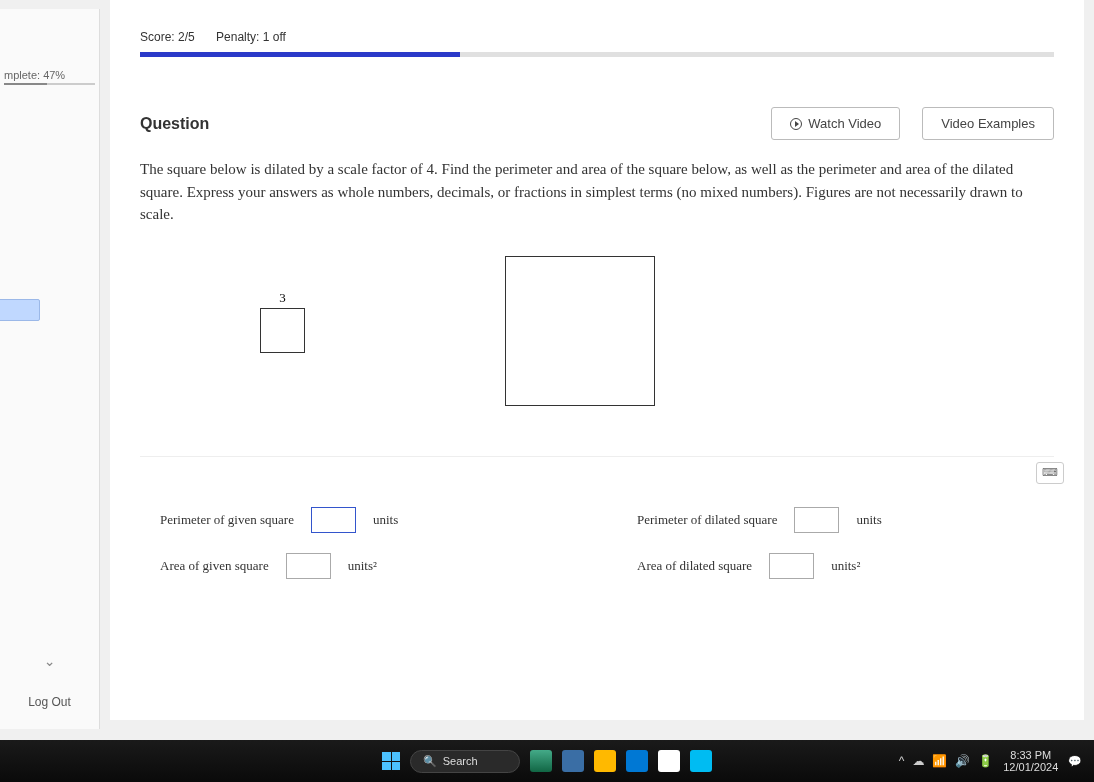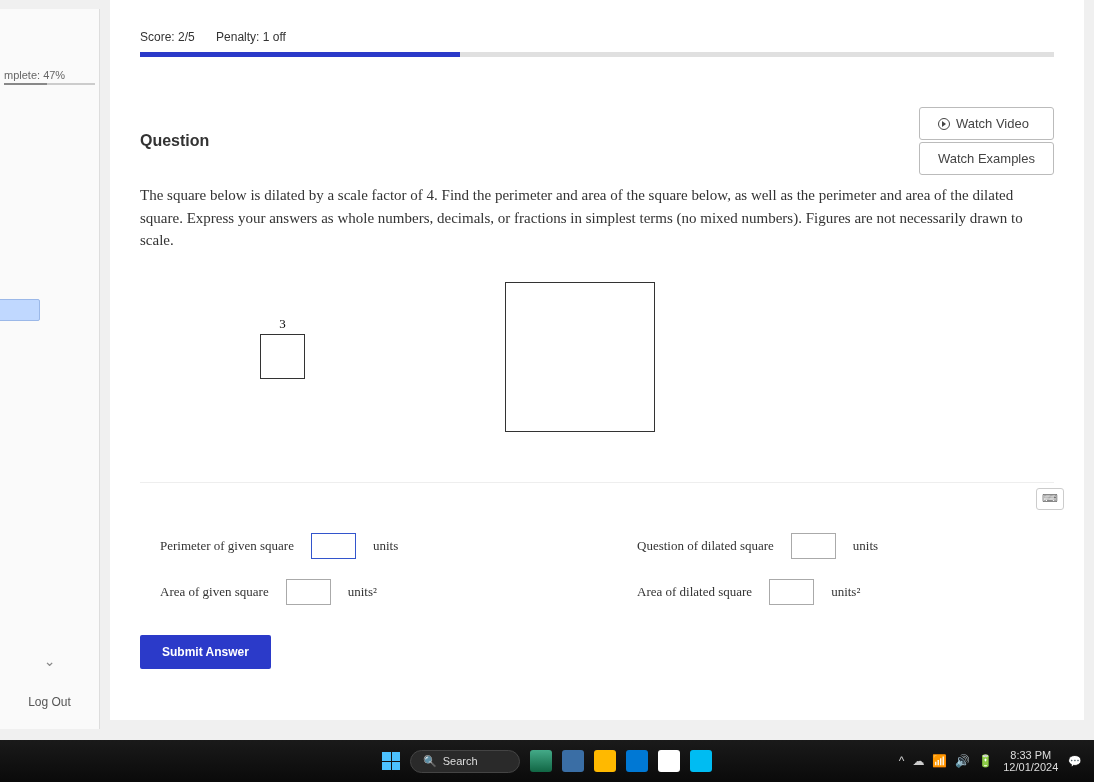--- a/index.html
+++ b/index.html
@@ -99,21 +99,21 @@
     display: flex;
     justify-content: space-between;
     align-items: center;
     margin-top: 50px;
   }
   .question-title {
     font-size: 16px;
     font-weight: 600;
     color: #333;
   }
-  .header-buttons { display: flex; gap: 2px; flex-direction: column; }
+  .header-buttons { display: flex; gap: 22px; }
   .btn-outline {
     padding: 8px 18px;
     border: 1px solid #bbb;
     border-radius: 3px;
     background: #fff;
     font-size: 13px;
     color: #444;
     cursor: pointer;
     display: flex;
     align-items: center;
@@ -129,21 +129,21 @@
   }
   .circle-icon::after {
     content: '';
     width: 0; height: 0;
     border-left: 4px solid #444;
     border-top: 3px solid transparent;
     border-bottom: 3px solid transparent;
     margin-left: 1px;
   }
   .question-text {
-    margin-top: 9px;
+    margin-top: 18px;
     font-size: 15px;
     color: #333;
     line-height: 1.5;
     font-family: Georgia, serif;
   }
   .figures {
     display: flex;
     align-items: center;
     margin-top: 30px;
     gap: 200px;
@@ -313,21 +313,21 @@
   </div>
 
   <div class="question-header">
     <div class="question-title">Question</div>
     <div class="header-buttons">
       <button class="btn-outline">
         <span class="circle-icon"></span>
         <span>Watch Video</span>
       </button>
       <button class="btn-outline">
-        <span>Watch Examples</span>
+        <span>Video Examples</span>
       </button>
     </div>
   </div>
 
   <div class="question-text">The square below is dilated by a scale factor of 4. Find the perimeter and area of the square below, as well as the perimeter and area of the dilated square. Express your answers as whole numbers, decimals, or fractions in simplest terms (no mixed numbers). Figures are not necessarily drawn to scale.</div>
 
   <div class="figures">
     <div class="figure-small">
       <div class="side-label">3</div>
       <div class="sq-small">
@@ -350,37 +350,36 @@
   <div class="answer-section">
     <div class="kbd-btn">⌨</div>
 
     <div class="answer-grid">
       <div class="answer-row">
         <span>Perimeter of given square</span>
         <input class="answer-input" style="">
         <span>units</span>
       </div>
       <div class="answer-row">
-        <span>Question of dilated square</span>
+        <span>Perimeter of dilated square</span>
         <input class="answer-input gray" style="">
         <span>units</span>
       </div>
       <div class="answer-row">
         <span>Area of given square</span>
         <input class="answer-input gray" style="">
         <span class="units-sq">units²</span>
       </div>
       <div class="answer-row">
         <span>Area of dilated square</span>
         <input class="answer-input gray" style="">
         <span class="units-sq">units²</span>
       </div>
     </div>
 
-    <button class="submit-btn">Submit Answer</button>
   </div>
 </div>
 
 <div class="taskbar">
   <div class="taskbar-center">
     <div class="win-icon">
       <div></div>
         <div></div>
         <div></div>
         <div></div>

